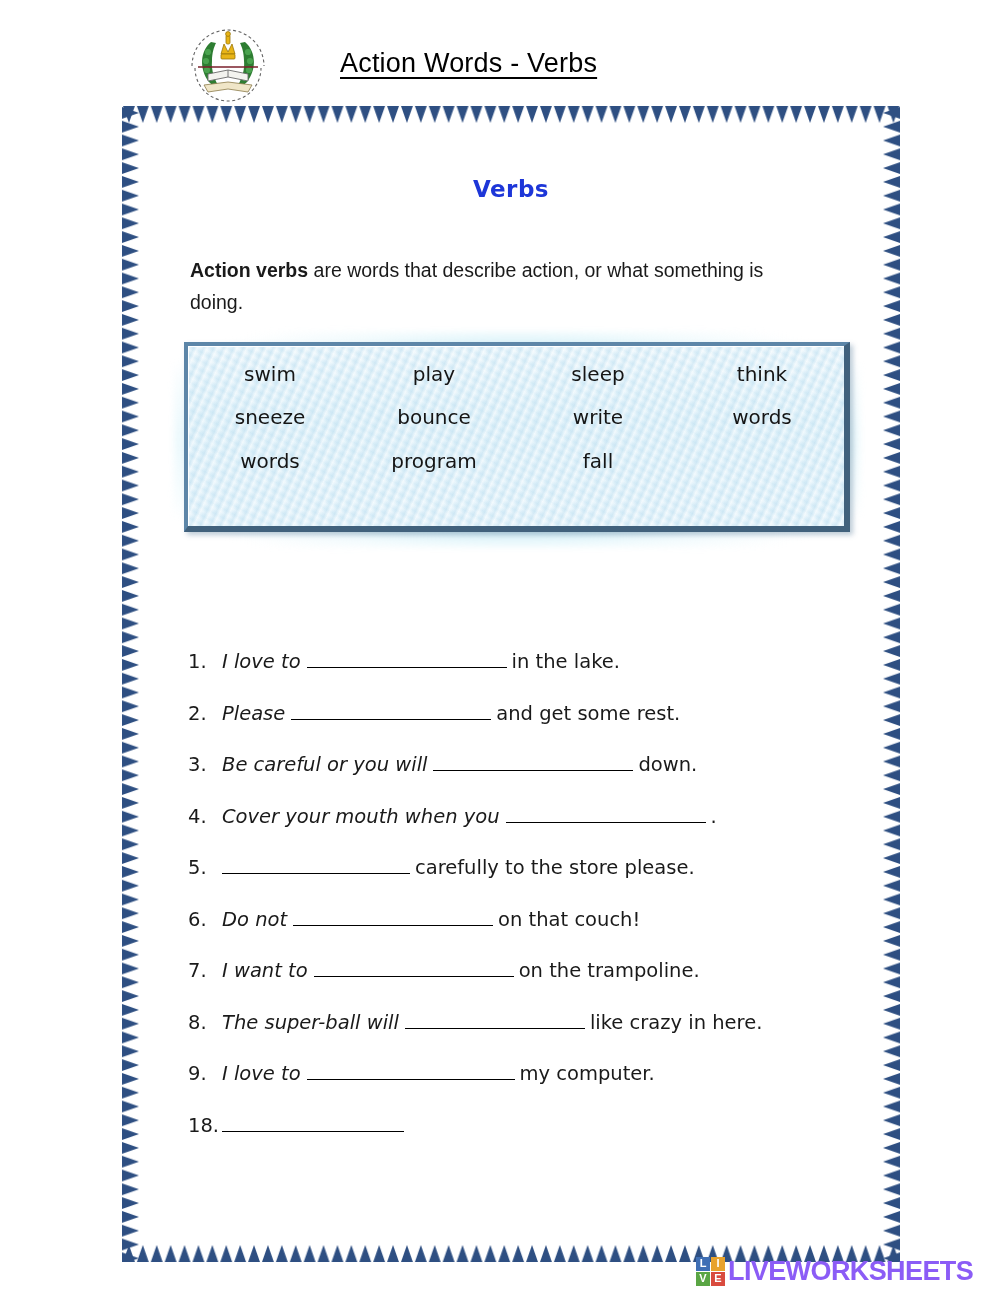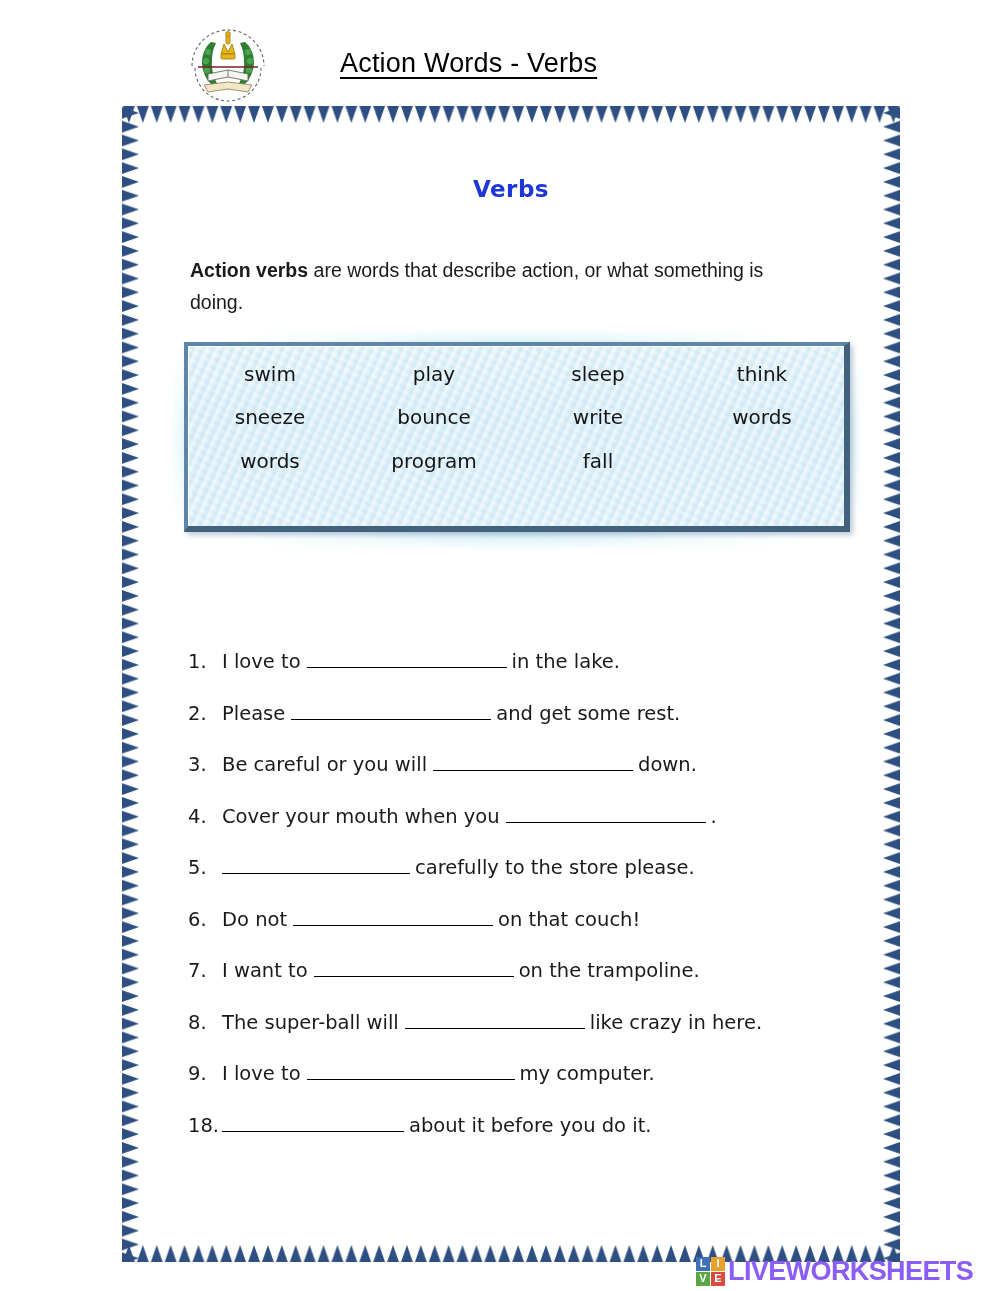--- a/index.html
+++ b/index.html
@@ -174,21 +174,21 @@
     font-family: "DejaVu Sans", sans-serif;
     font-size: 19.5px;
     color: #1a1a1a;
     white-space: nowrap;
   }
   .q-num {
     width: 34px;
     flex: 0 0 34px;
     text-align: left;
   }
-  .q-pre  { margin-right: 6px; }
+  .q-pre  { margin-right: 6px; font-style: italic; }
   .q-blank {
     display: inline-block;
     border-bottom: 1.8px solid #000000;
     height: 18px;
     margin: 0 5px 0 0;
     flex: 0 0 auto;
   }
   .q-post { }
 
   
@@ -404,21 +404,20 @@
       </div>
       <div class="question-row">
         <span class="q-num">9.</span>
         <span class="q-pre">I love to</span>
         <span class="q-blank" style="width: 208px;"></span>
         <span class="q-post">my computer.</span>
       </div>
       <div class="question-row">
         <span class="q-num">18.</span>
         <span class="q-blank" style="width: 182px;"></span>
-        <span class="q-post">about it before you do it.</span>
       </div>
     </div>
 </div>
 
 <div id="lw-logo">
   <div id="lw-blocks">
       <div class="lw-block" style="background: rgb(63, 111, 181);">L</div>
       <div class="lw-block" style="background: rgb(232, 162, 44);">I</div>
       <div class="lw-block" style="background: rgb(90, 165, 68);">V</div>
       <div class="lw-block" style="background: rgb(217, 75, 62);">E</div>

